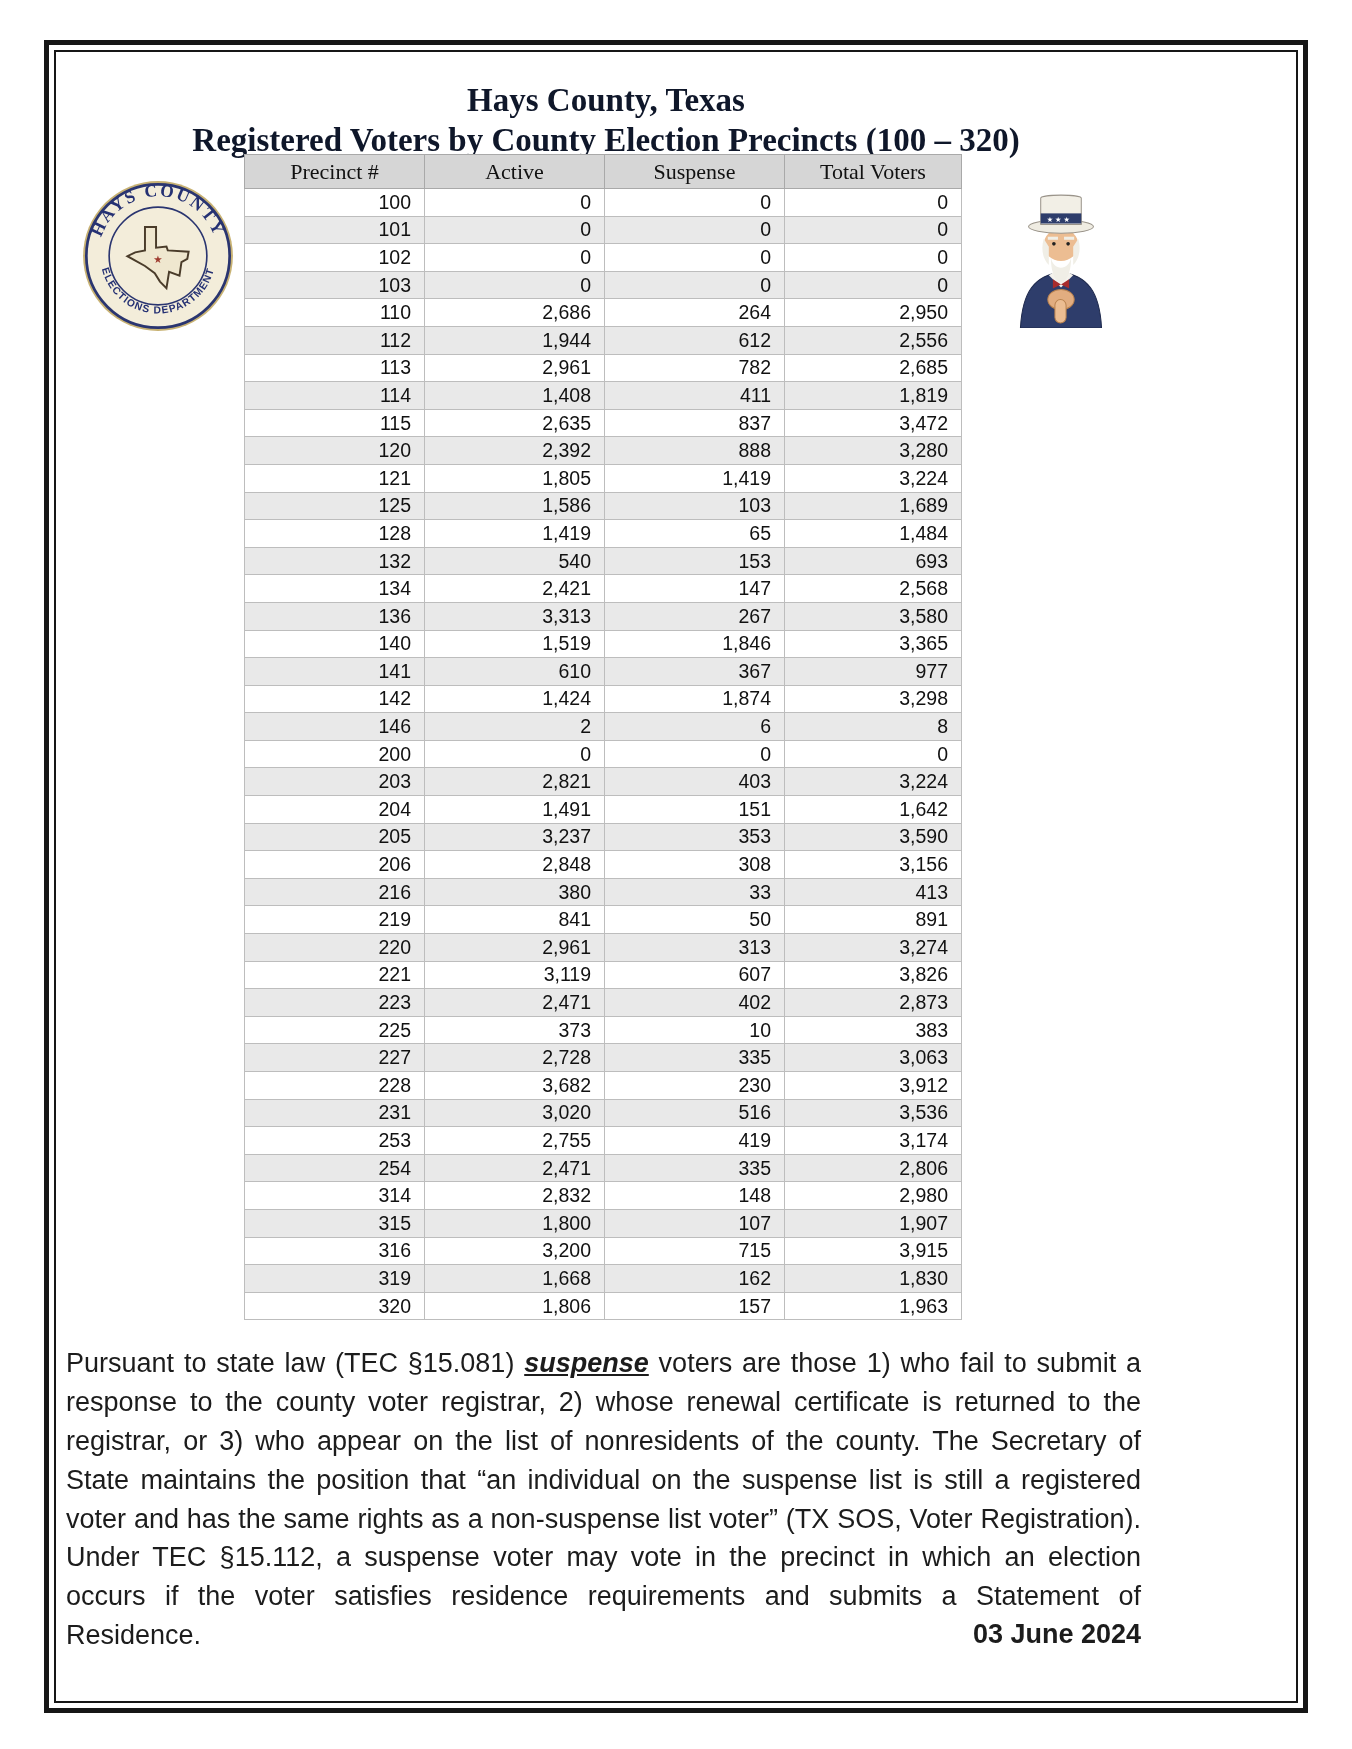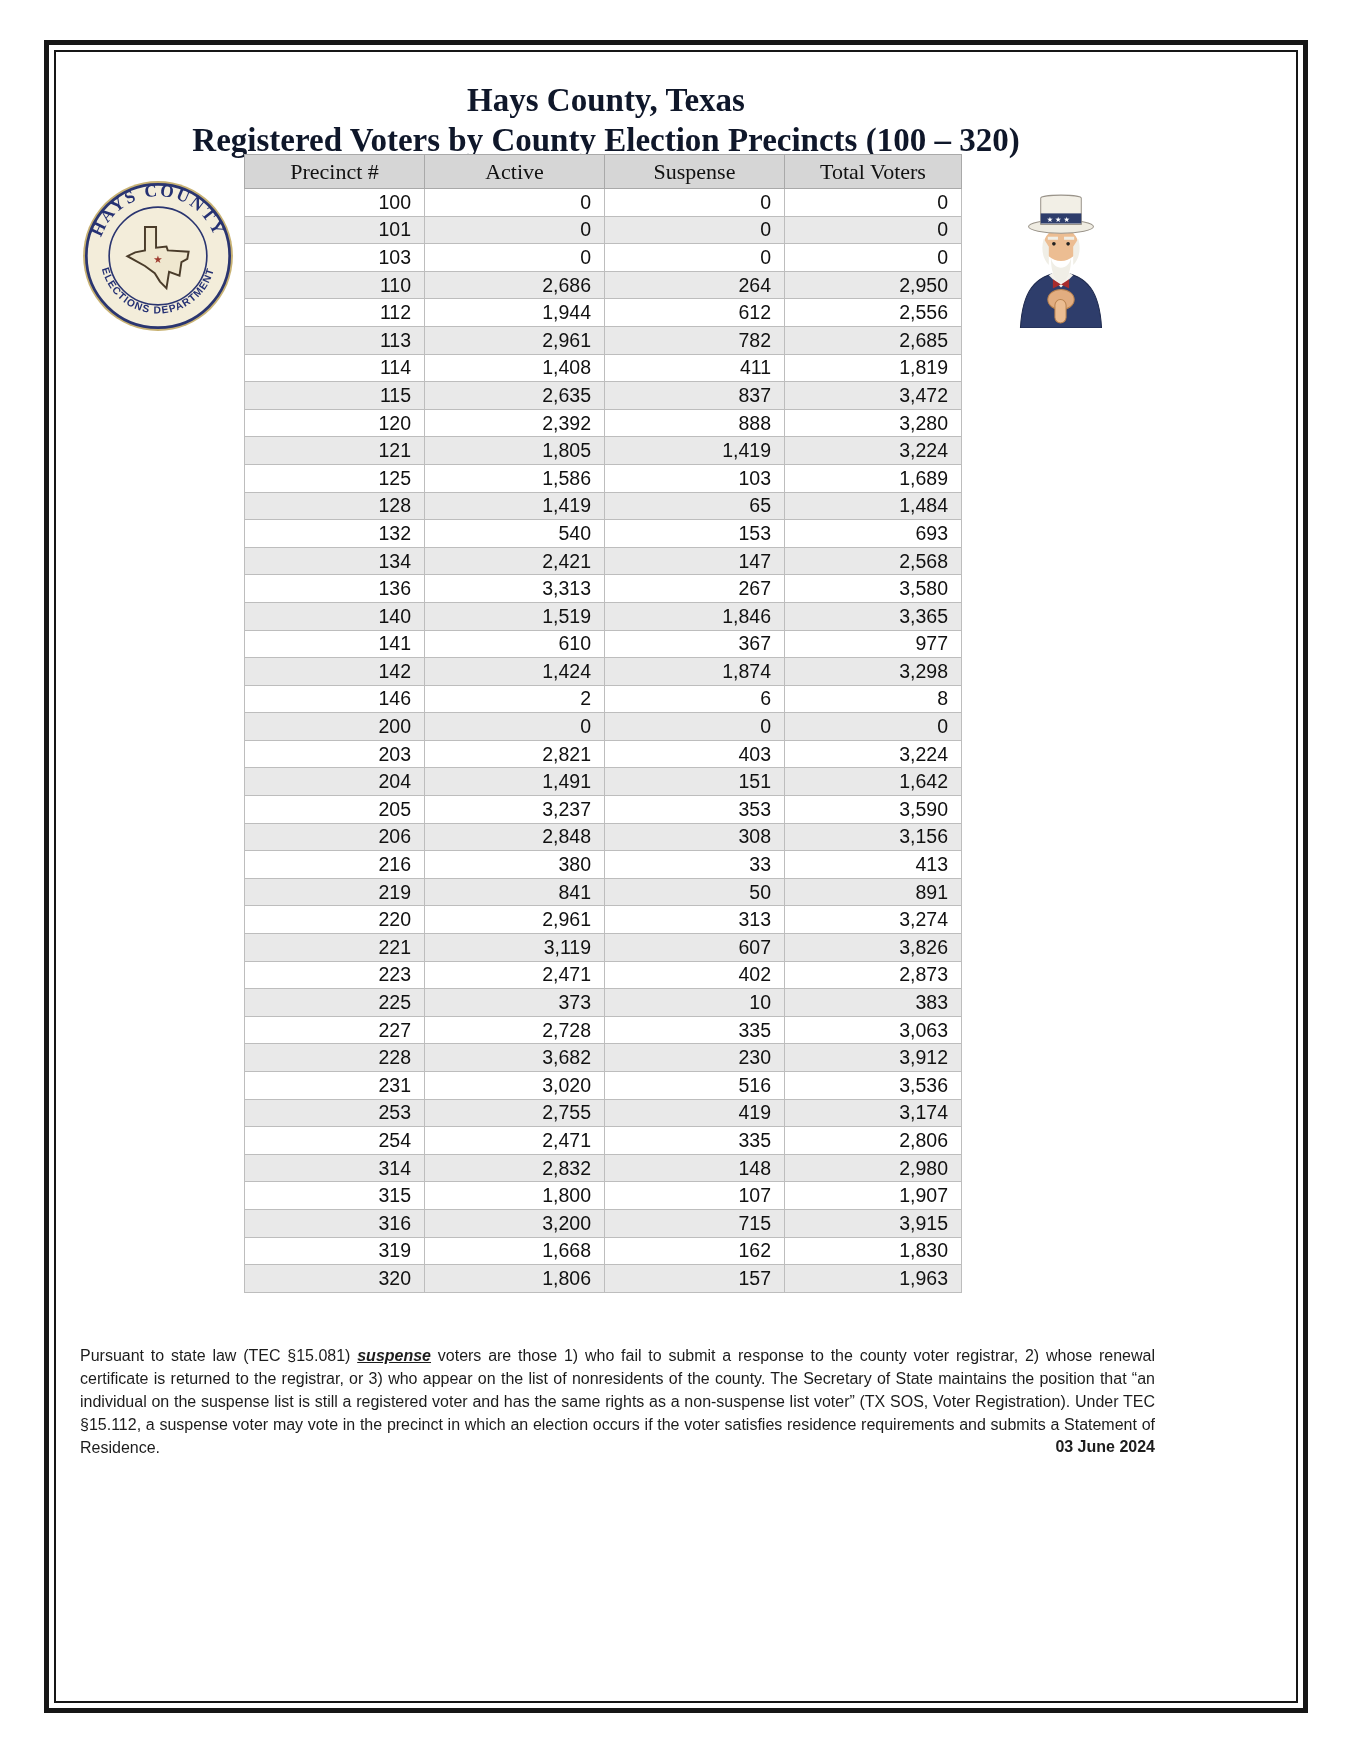--- a/index.html
+++ b/index.html
@@ -39,22 +39,22 @@
     padding:0 13px 0 10px; color:#111; white-space:nowrap;
   }
   .voter-table td:first-child { text-align:right; }
   .voter-table td:not(:first-child) { text-align:right; }
   .voter-table tbody tr:nth-child(even) td { background:#e9e9e9; }
 
   .seal { position:absolute; left:26px; top:128px; width:152px; height:152px; }
   .uncle-sam { position:absolute; left:948px; top:134px; width:114px; height:142px; }
 
   .footer {
-    position:absolute; left:24px; top:1292px; width:1075px;
-    font-size:16px; line-height:1.44; text-align:justify; color:#1c1c1c;
+    position:absolute; left:10px; top:1292px; width:1075px;
+    font-size:27px; line-height:1.44; text-align:justify; color:#1c1c1c;
   }
   .footer .highlight { font-weight:bold; font-style:italic; text-decoration:underline; }
   .footer .date {
     position:absolute; right:0; bottom:1px; font-weight:bold; white-space:nowrap;
     background:#fff; padding-left:14px;
   }
 </style>
 </head>
 <body>
 
@@ -132,20 +132,26 @@
             <td>0</td>
             <td>0</td>
           </tr>
           <tr>
             <td>101</td>
             <td>0</td>
             <td>0</td>
             <td>0</td>
           </tr>
           <tr>
+            <td>102</td>
+            <td>0</td>
+            <td>0</td>
+            <td>0</td>
+          </tr>
+          <tr>
             <td>103</td>
             <td>0</td>
             <td>0</td>
             <td>0</td>
           </tr>
           <tr>
             <td>110</td>
             <td>2,686</td>
             <td>264</td>
             <td>2,950</td>

